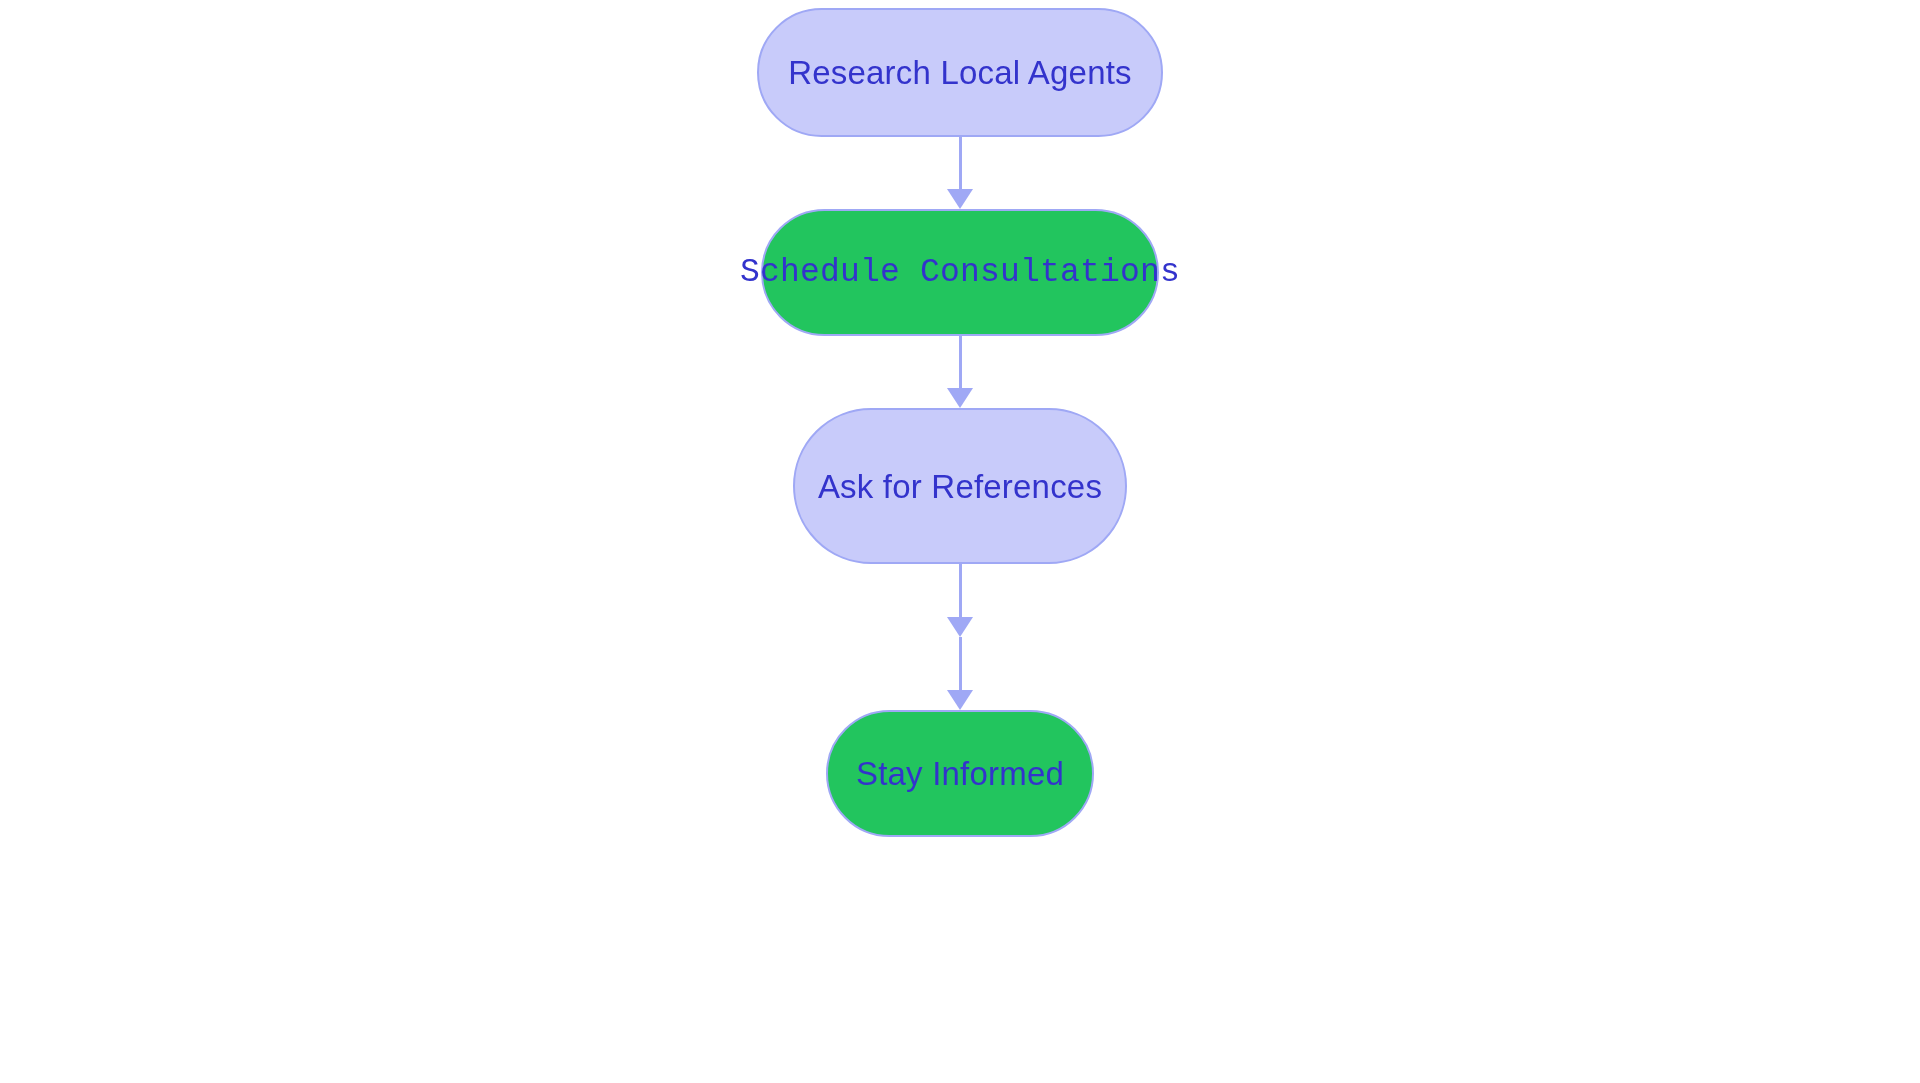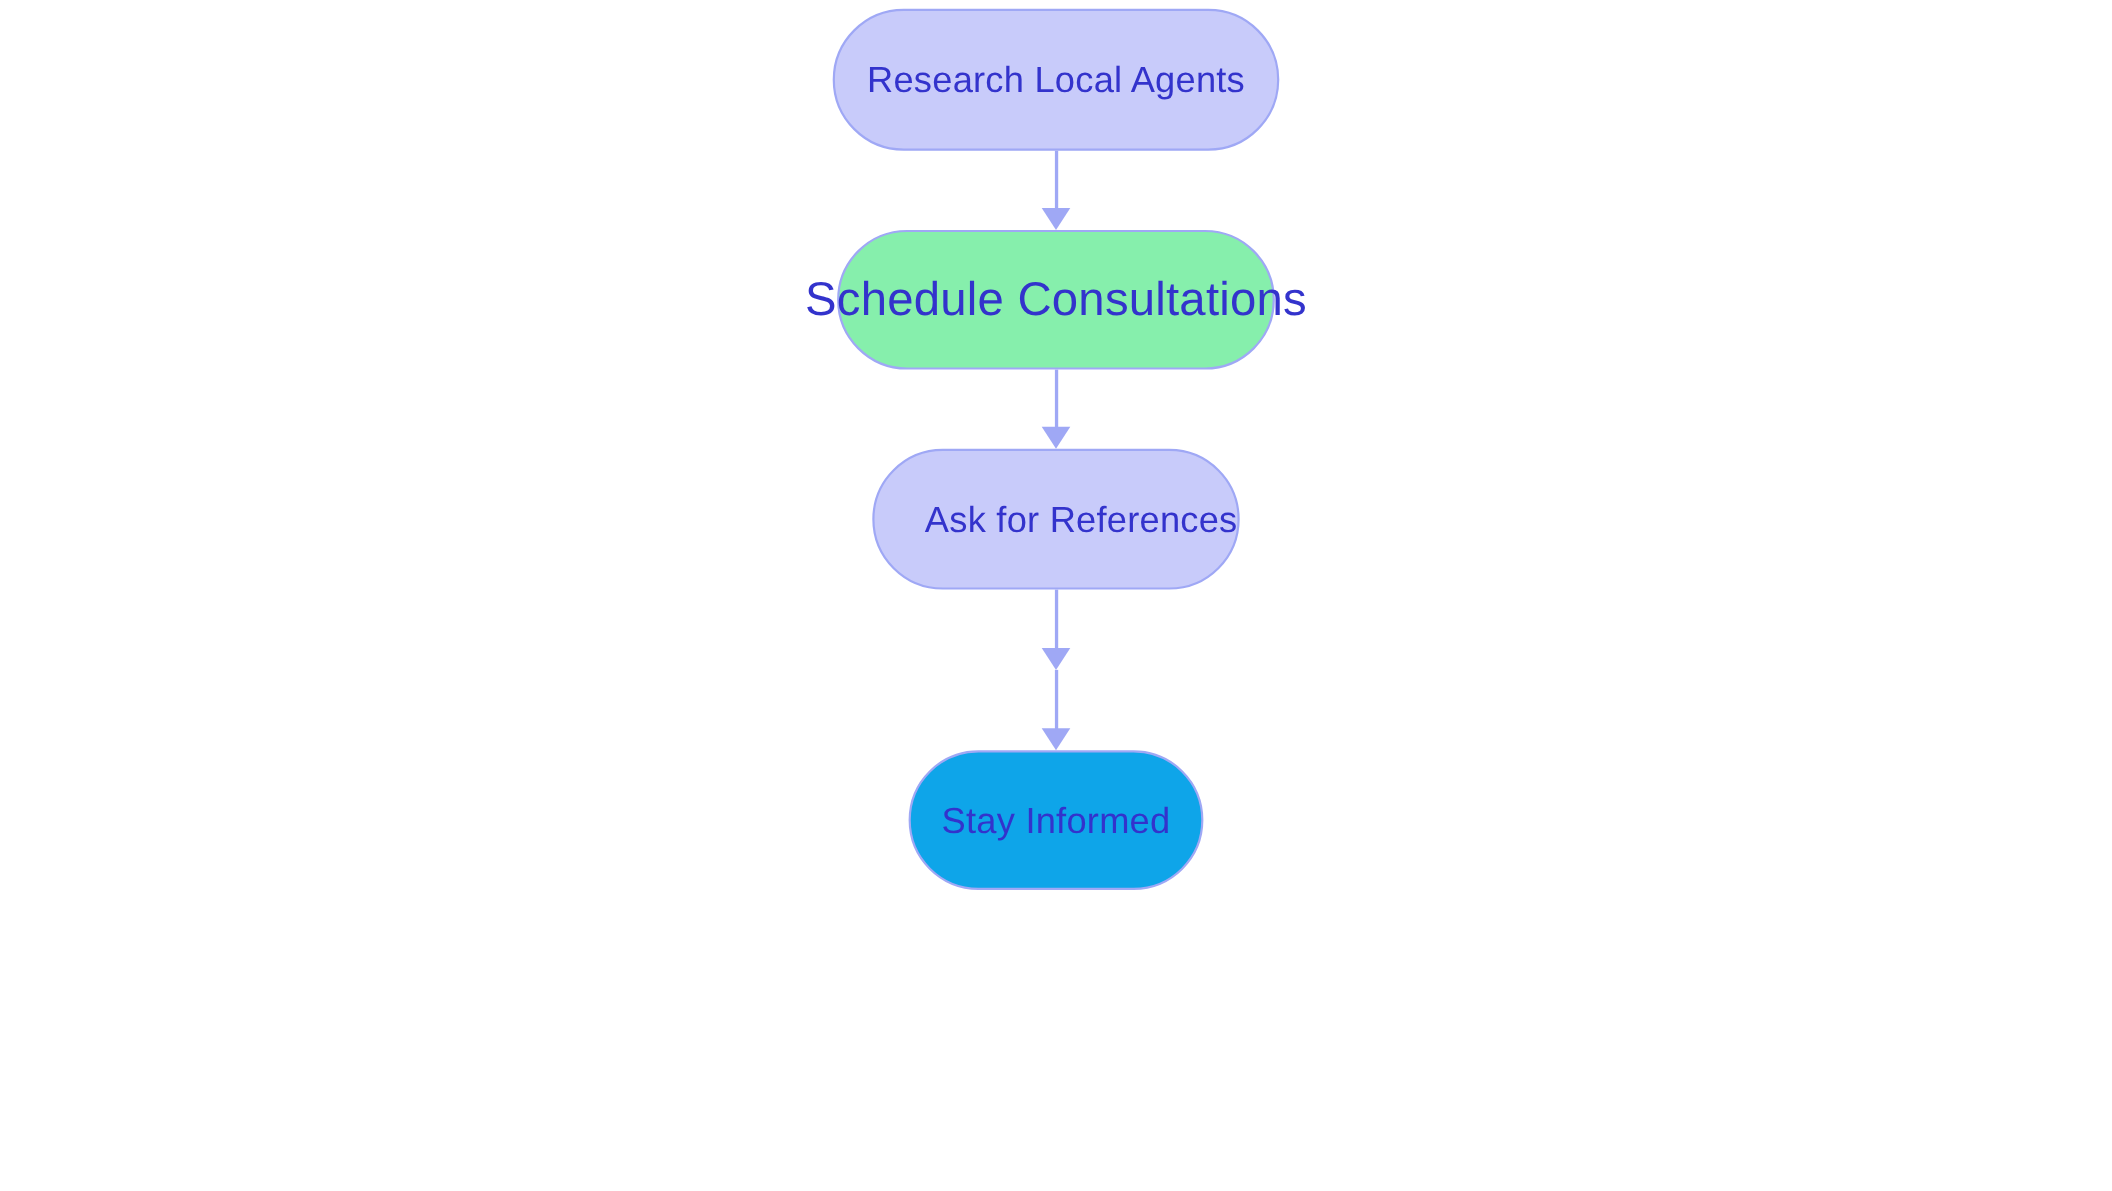--- a/index.html
+++ b/index.html
@@ -71,21 +71,21 @@
     border-left: 13px solid transparent;
     border-right: 13px solid transparent;
     border-top-style: solid;
     border-top-width: 20px;
     margin-top: -1px;
   }
 
   
   .node-0 { width: 406px; height: 129px; }
   .node-1 { width: 398px; height: 127px; }
-  .node-2 { width: 334px; height: 128px; justify-content: flex-end; }
+  .node-2 { width: 334px; height: 156px; }
   .node-3 { width: 362px; height: 124px; }
   .node-4 { width: 268px; height: 127px; }
 
   .conn-0 { height: 72px; }
   .conn-1 { height: 72px; }
   .conn-2 { height: 73px; }
   .conn-3 { height: 73px; }
 
   .spacer-top { height: 8px; flex: 0 0 auto; }
 </style>
@@ -99,21 +99,21 @@
 
     <div class="flow-node node-0" style="background: rgb(200, 203, 250); border-color: rgb(159, 168, 245); color: rgb(51, 51, 204); font-size: 33px;">
       <span class="flow-node-label">Research Local Agents</span>
     </div>
 
     <div class="flow-connector conn-0">
       <div class="conn-line" style="background: rgb(159, 168, 245);"></div>
       <div class="conn-head" style="border-top-color: rgb(159, 168, 245);"></div>
     </div>
 
-    <div class="flow-node node-1" style="background: #86efac; border-color: rgb(159, 168, 245); color: rgb(51, 51, 204); font-size: 43px;">
+    <div class="flow-node node-1" style="background: #22c55e; border-color: rgb(159, 168, 245); color: rgb(51, 51, 204); font-size: 33px; font-family: Liberation Mono, monospace;">
       <span class="flow-node-label">Schedule Consultations</span>
     </div>
 
     <div class="flow-connector conn-1">
       <div class="conn-line" style="background: rgb(159, 168, 245);"></div>
       <div class="conn-head" style="border-top-color: rgb(159, 168, 245);"></div>
     </div>
 
     <div class="flow-node node-2" style="background: rgb(200, 203, 250); border-color: rgb(159, 168, 245); color: rgb(51, 51, 204); font-size: 33px;">
       <span class="flow-node-label">Ask for References</span>
@@ -123,18 +123,18 @@
       <div class="conn-line" style="background: rgb(159, 168, 245);"></div>
       <div class="conn-head" style="border-top-color: rgb(159, 168, 245);"></div>
     </div>
 
 
     <div class="flow-connector conn-3">
       <div class="conn-line" style="background: rgb(159, 168, 245);"></div>
       <div class="conn-head" style="border-top-color: rgb(159, 168, 245);"></div>
     </div>
 
-    <div class="flow-node node-4" style="background: #0ea5e9; border-color: rgb(159, 168, 245); color: rgb(51, 51, 204); font-size: 33px;">
+    <div class="flow-node node-4" style="background: #22c55e; border-color: rgb(159, 168, 245); color: rgb(51, 51, 204); font-size: 33px;">
       <span class="flow-node-label">Stay Informed</span>
     </div>
 
   </div>
 </div>
 
 </body></html>

